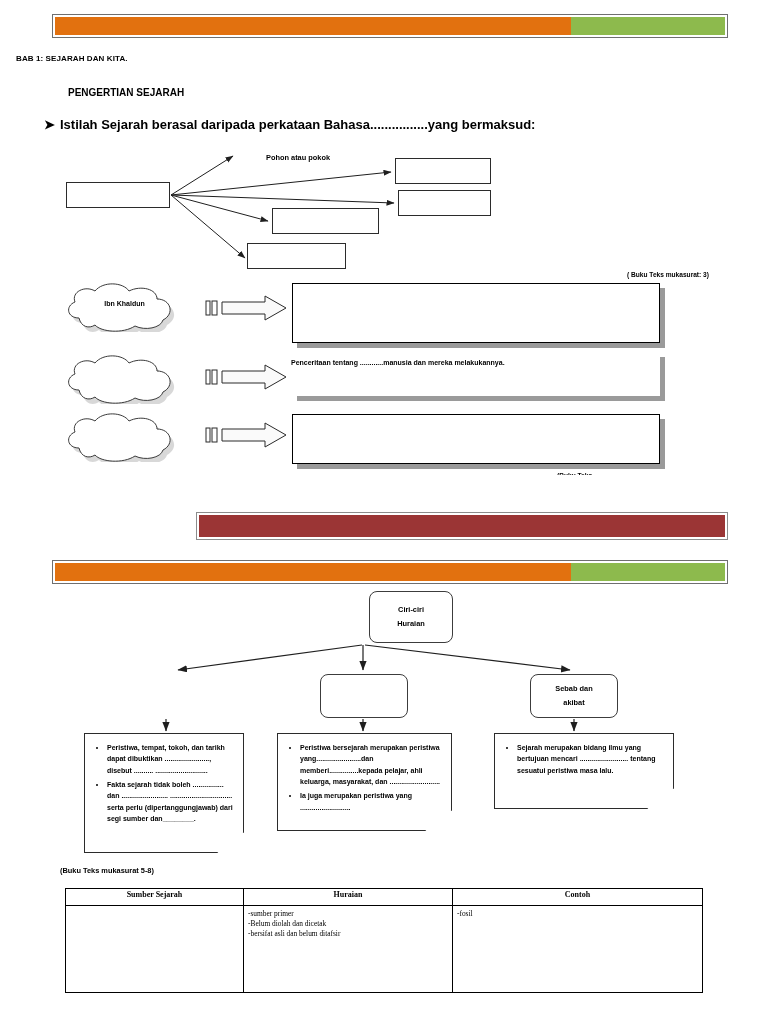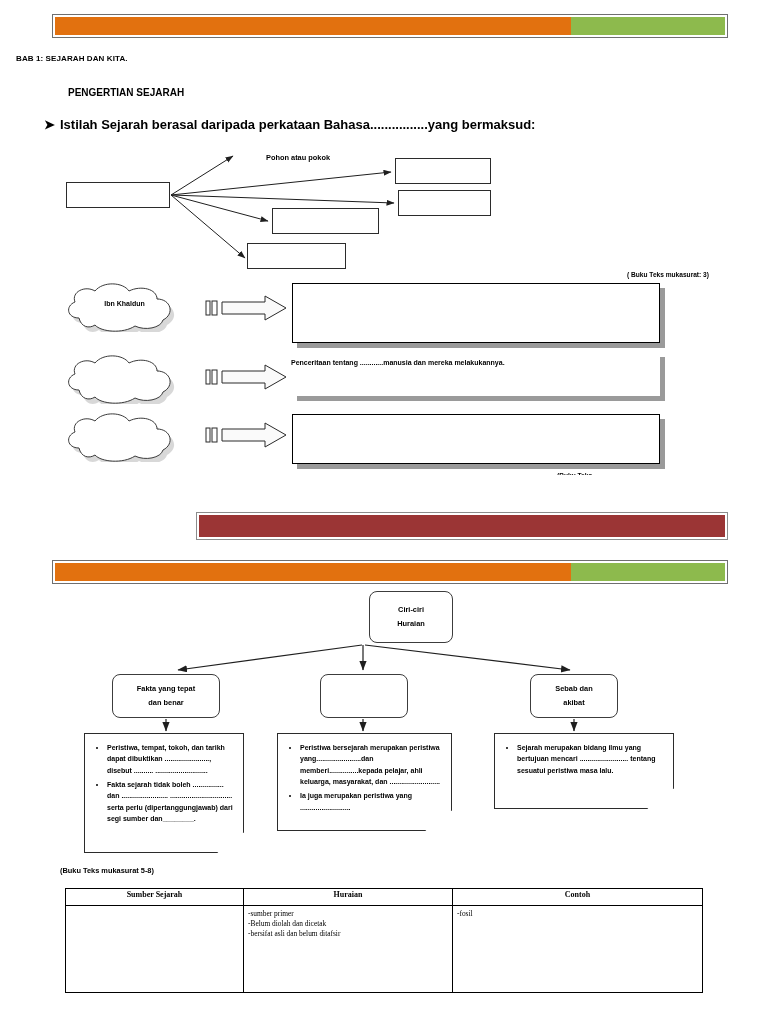--- a/index.html
+++ b/index.html
@@ -233,24 +233,20 @@
   <div class="redlabel">Maksud Sejarah ialah .....................................</div>
 
   <div class="bar midbar">
     <div class="seg-a" style="background:#E2710F"></div>
     <div class="seg-b" style="background:#8DBA4D"></div>
   </div>
 
   <div class="rbox" id="m-root">
     <span>Ciri-ciri</span>
     <span>Huraian</span>
-  </div>
-  <div class="rbox" id="m-c1">
-    <span>Fakta yang tepat</span>
-    <span>dan benar</span>
   </div>
   <div class="rbox" id="m-c2">
     <span></span>
     <span></span>
   </div>
   <div class="rbox" id="m-c3">
     <span>Sebab dan</span>
     <span>akibat</span>
   </div>
 

